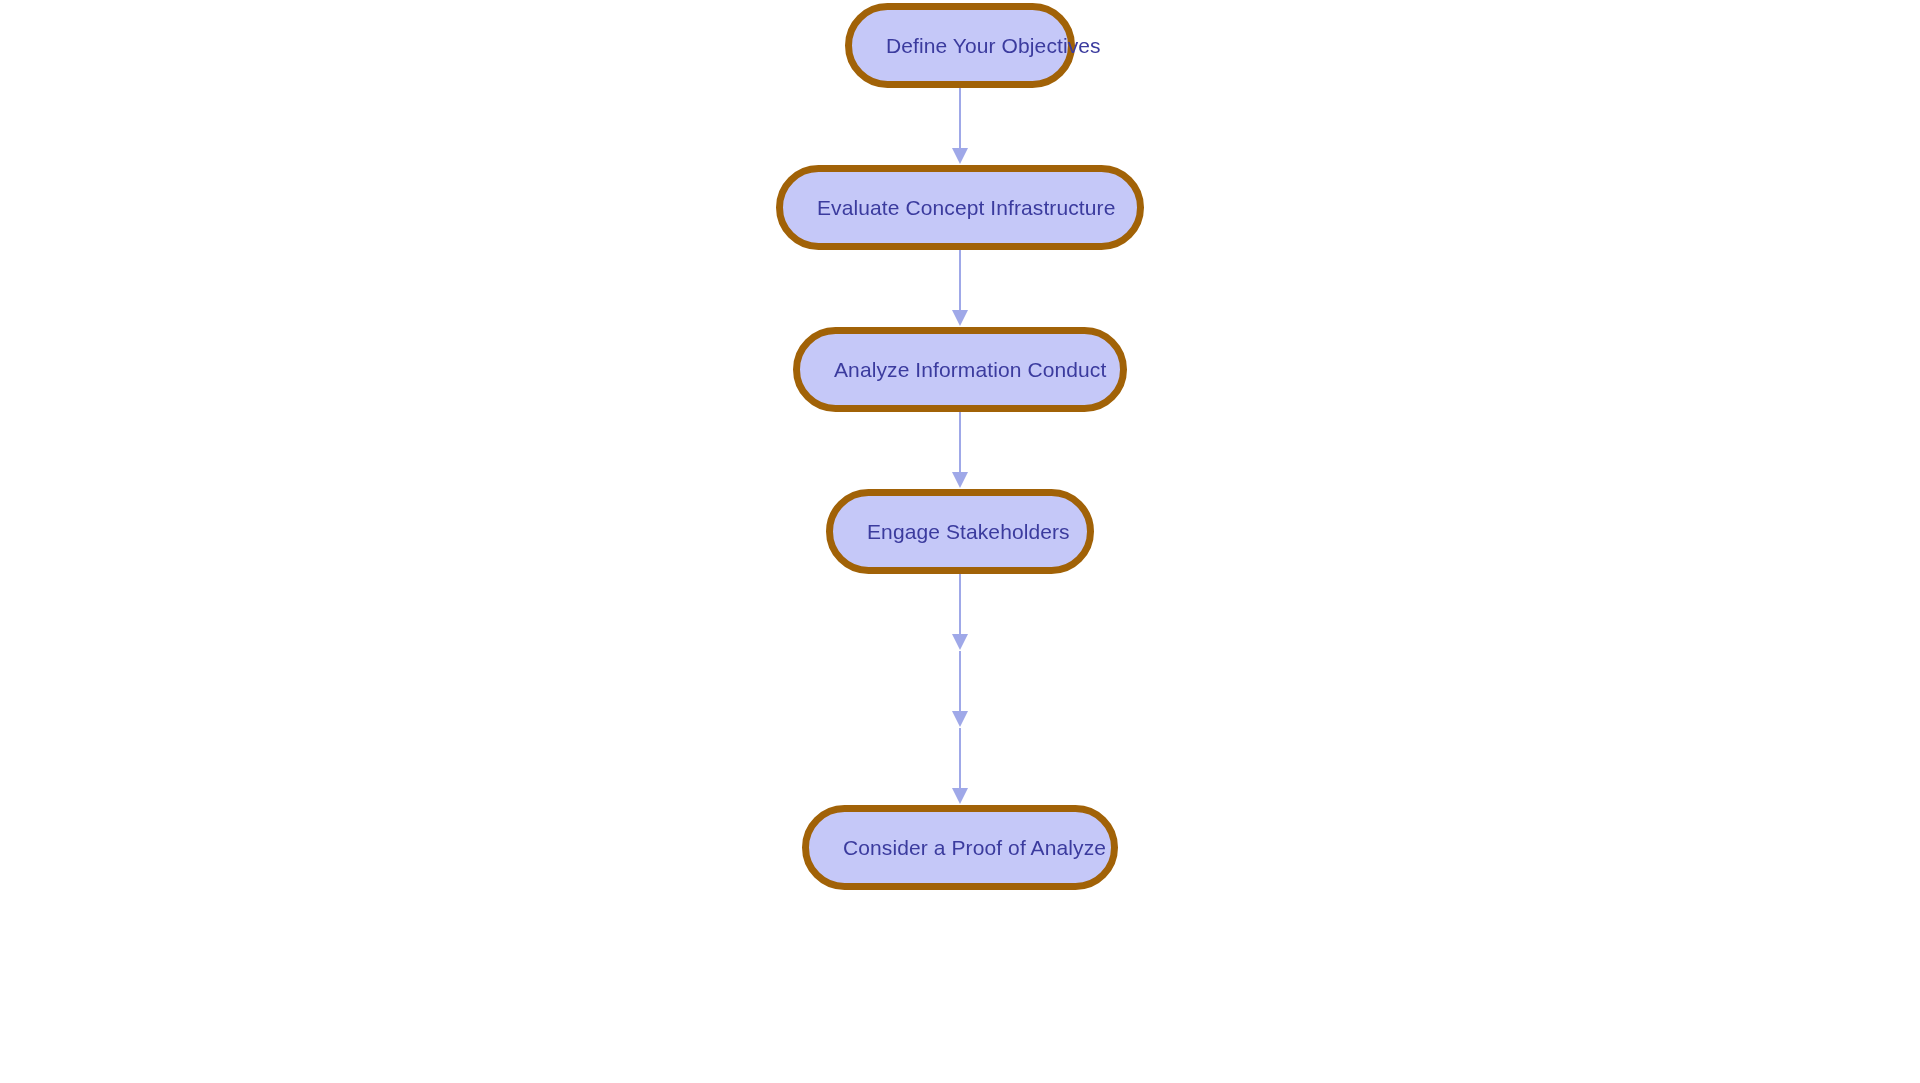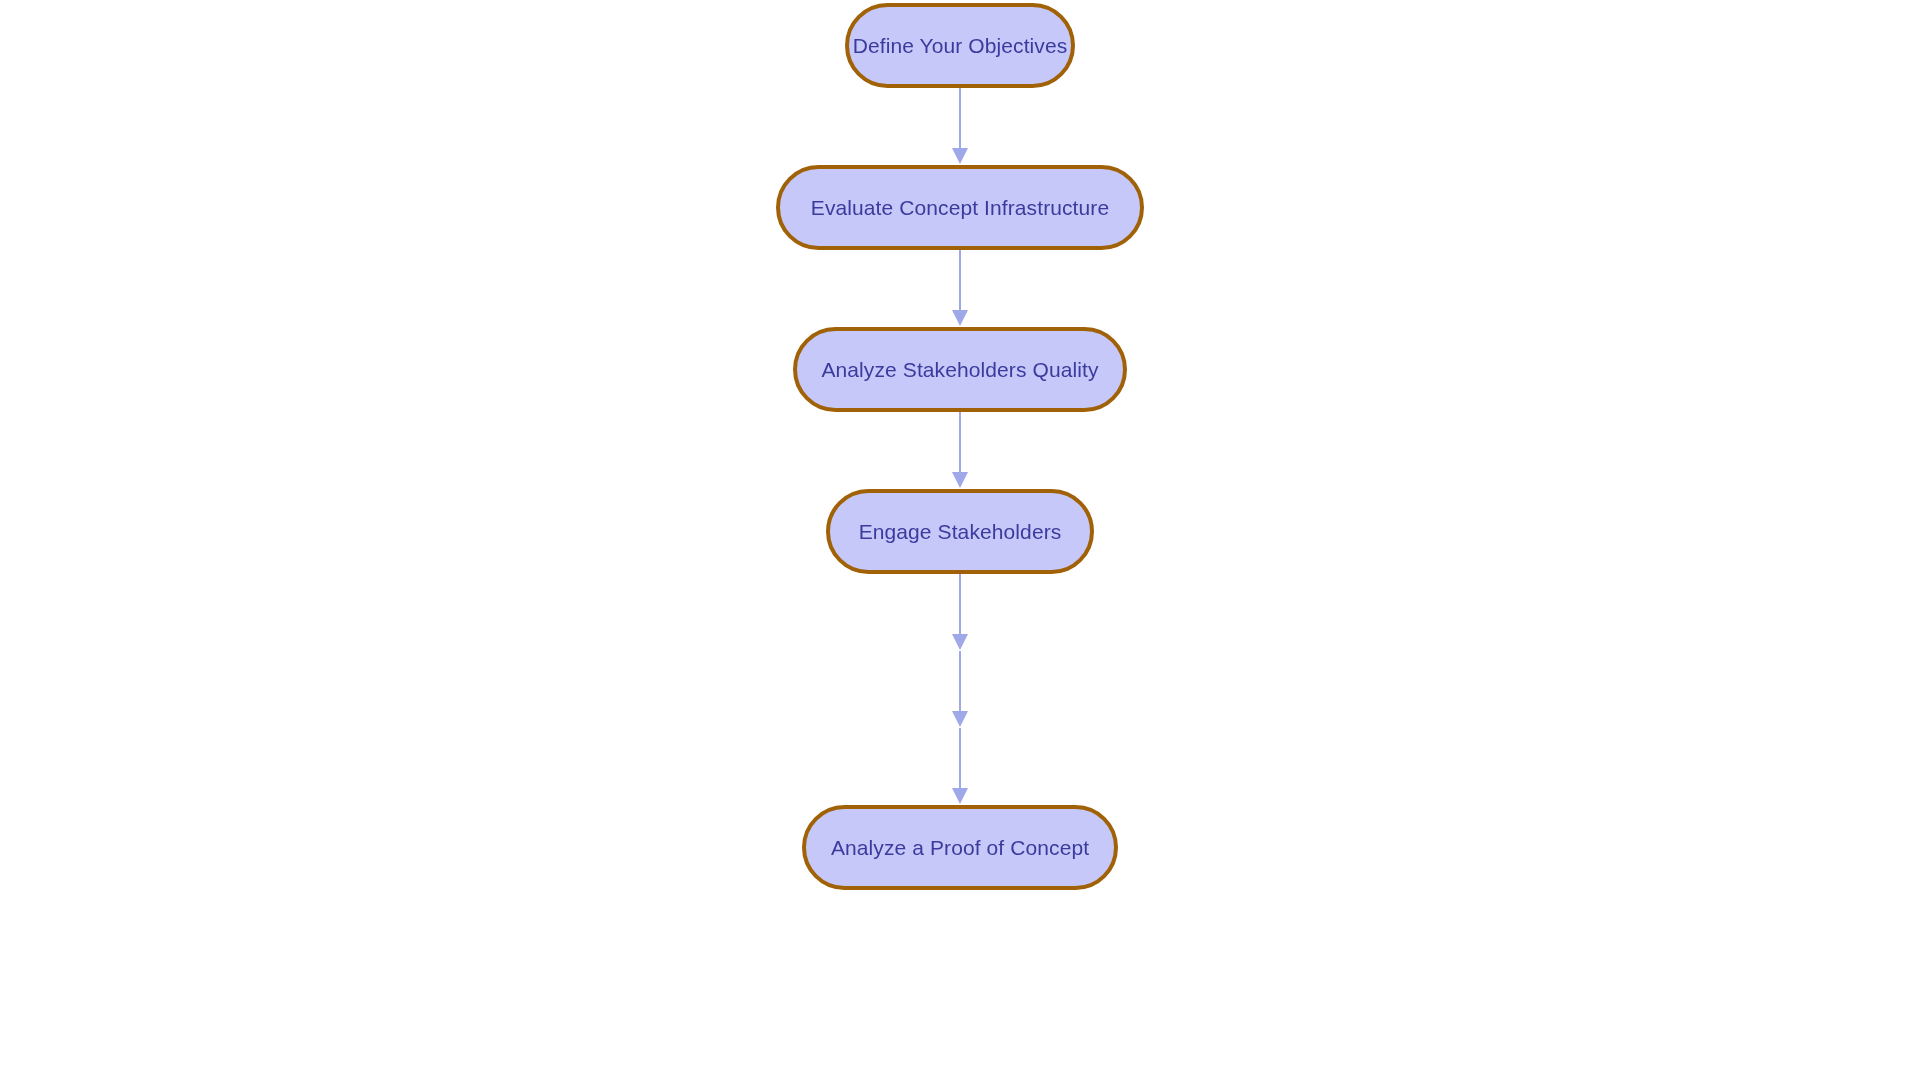--- a/index.html
+++ b/index.html
@@ -32,23 +32,23 @@
     flex-direction: column;
     align-items: center;
     justify-content: flex-start;
     padding-top: 3px;
   }
 
   .flow-node {
     height: 85px;
     display: flex;
     align-items: center;
-    justify-content: center;
+    justify-content: flex-start;
     background: #c5c8f8;
-    border: 4px solid #a16207;
+    border: 7px solid #a16207;
     border-radius: 999px;
     padding: 0 34px;
     flex: 0 0 auto;
   }
 
   .flow-node-label {
     color: #3b3b9e;
     font-size: 21px;
     font-family: "Liberation Sans", sans-serif;
     font-weight: 400;
@@ -115,21 +115,21 @@
     <div class="flow-node w-evaluate">
       <span class="flow-node-label">Evaluate Concept Infrastructure</span>
     </div>
 
     <div class="flow-connector">
       <div class="connector-line"></div>
       <div class="connector-arrowhead"></div>
     </div>
 
     <div class="flow-node w-analyze">
-      <span class="flow-node-label">Analyze Stakeholders Quality</span>
+      <span class="flow-node-label">Analyze Information Conduct</span>
     </div>
 
     <div class="flow-connector">
       <div class="connector-line"></div>
       <div class="connector-arrowhead"></div>
     </div>
 
     <div class="flow-node w-engage">
       <span class="flow-node-label">Engage Stakeholders</span>
     </div>
@@ -145,17 +145,17 @@
       <div class="connector-arrowhead"></div>
     </div>
 
 
     <div class="flow-connector">
       <div class="connector-line"></div>
       <div class="connector-arrowhead"></div>
     </div>
 
     <div class="flow-node w-poc">
-      <span class="flow-node-label">Analyze a Proof of Concept</span>
+      <span class="flow-node-label">Consider a Proof of Analyze</span>
     </div>
 
   </div>
 </div>
 
 </body></html>

